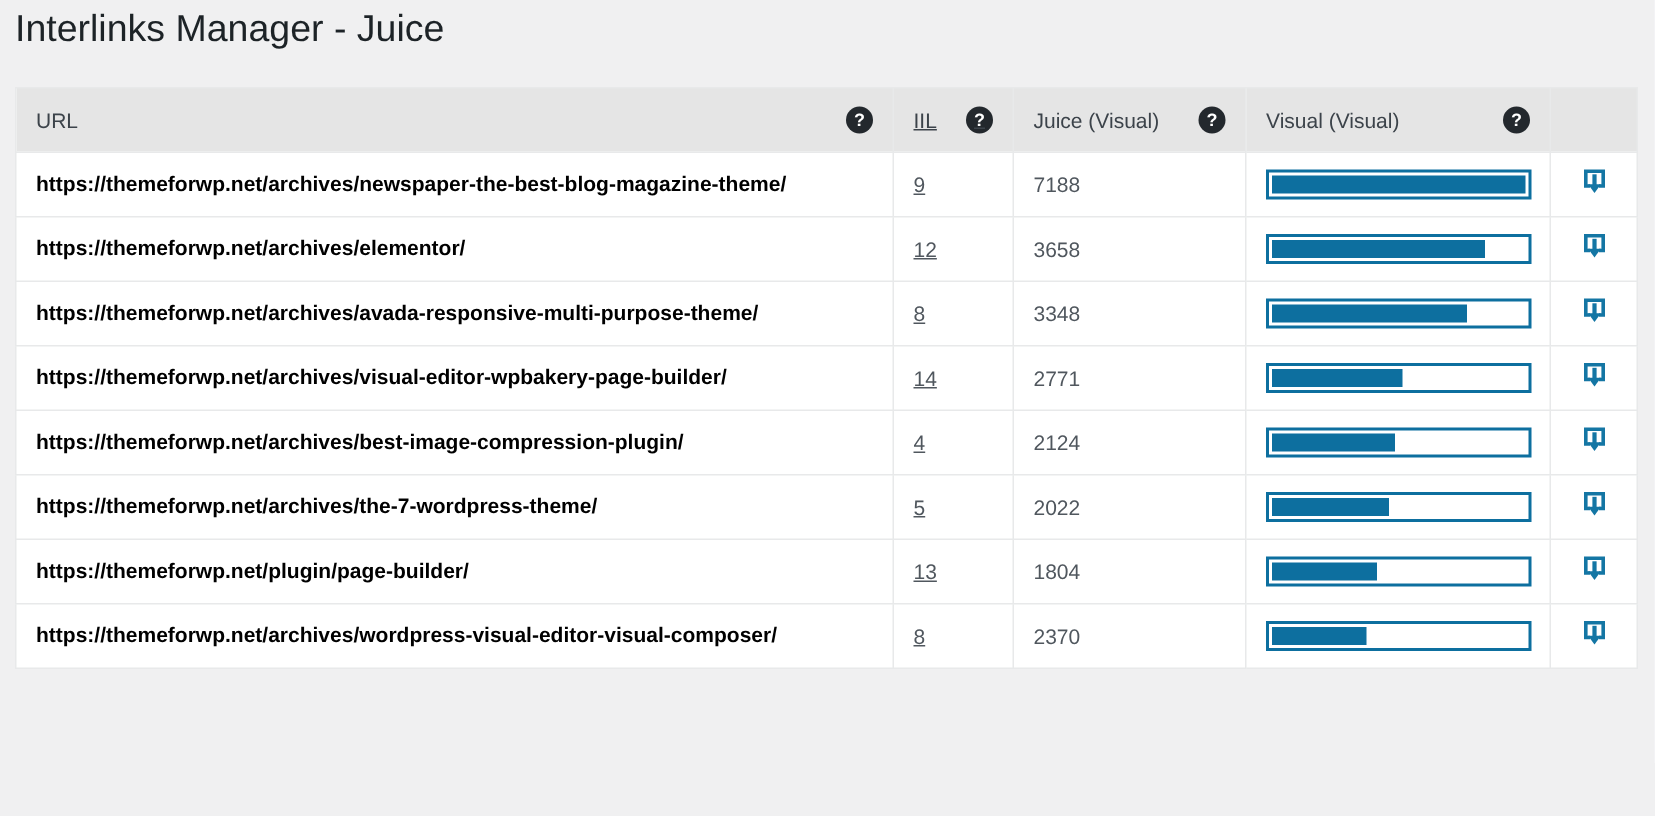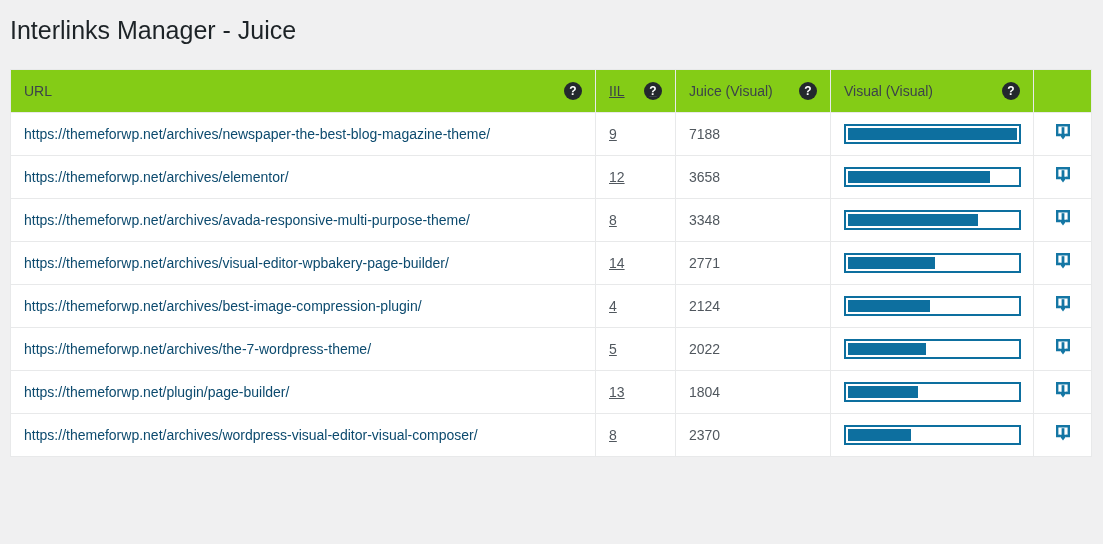--- a/index.html
+++ b/index.html
@@ -7,42 +7,42 @@
     margin: 0;
     width: 1103px;
     height: 544px;
     background: #f0f0f1;
     font-family: "Liberation Sans", sans-serif;
     overflow: hidden;
   }
   .wrap { padding: 0 10px; }
   h1.page-title {
     margin: 0;
-    padding: 14px 0 0;
+    padding: 3px 0 0;
     font-size: 25px;
     font-weight: 400;
     color: #1d2327;
     line-height: 1.3;
   }
   table.juice-table {
     margin-top: 22px;
     width: 1081px;
     border-collapse: collapse;
     table-layout: fixed;
     background: #ffffff;
     border: 1px solid #e2e4e7;
   }
   th, td {
     border: 1px solid #e8e9ea;
     padding: 0 13px;
     height: 43px;
     vertical-align: middle;
   }
   thead th {
-    background: #84cc16;
+    background: #e5e5e5;
     font-size: 14px;
     font-weight: 500;
     color: #3c434a;
     text-align: left;
   }
   .th-inner {
     display: flex;
     align-items: center;
     justify-content: space-between;
   }
@@ -59,24 +59,25 @@
     font-weight: 700;
     cursor: pointer;
     flex: 0 0 auto;
   }
   .col-url    { width: 585px; }
   .col-iil    { width: 80px; text-decoration: underline;  }
   .col-juice  { width: 155px; }
   .col-visual { width: 203px; }
   .col-action { width: 58px; text-align: center; }
   a.url-link {
-    color: #0c4a6e;
+    color: #000000;
     font-size: 14px;
     text-decoration: none;
     white-space: nowrap;
+    font-weight: bold;
   }
   td.col-iil, td.col-juice {
     color: #50575e;
     font-size: 14px;
   }
   .bar {
     width: 177px;
     height: 20px;
     border: 2px solid #0d6f9f;
     background: #ffffff;

